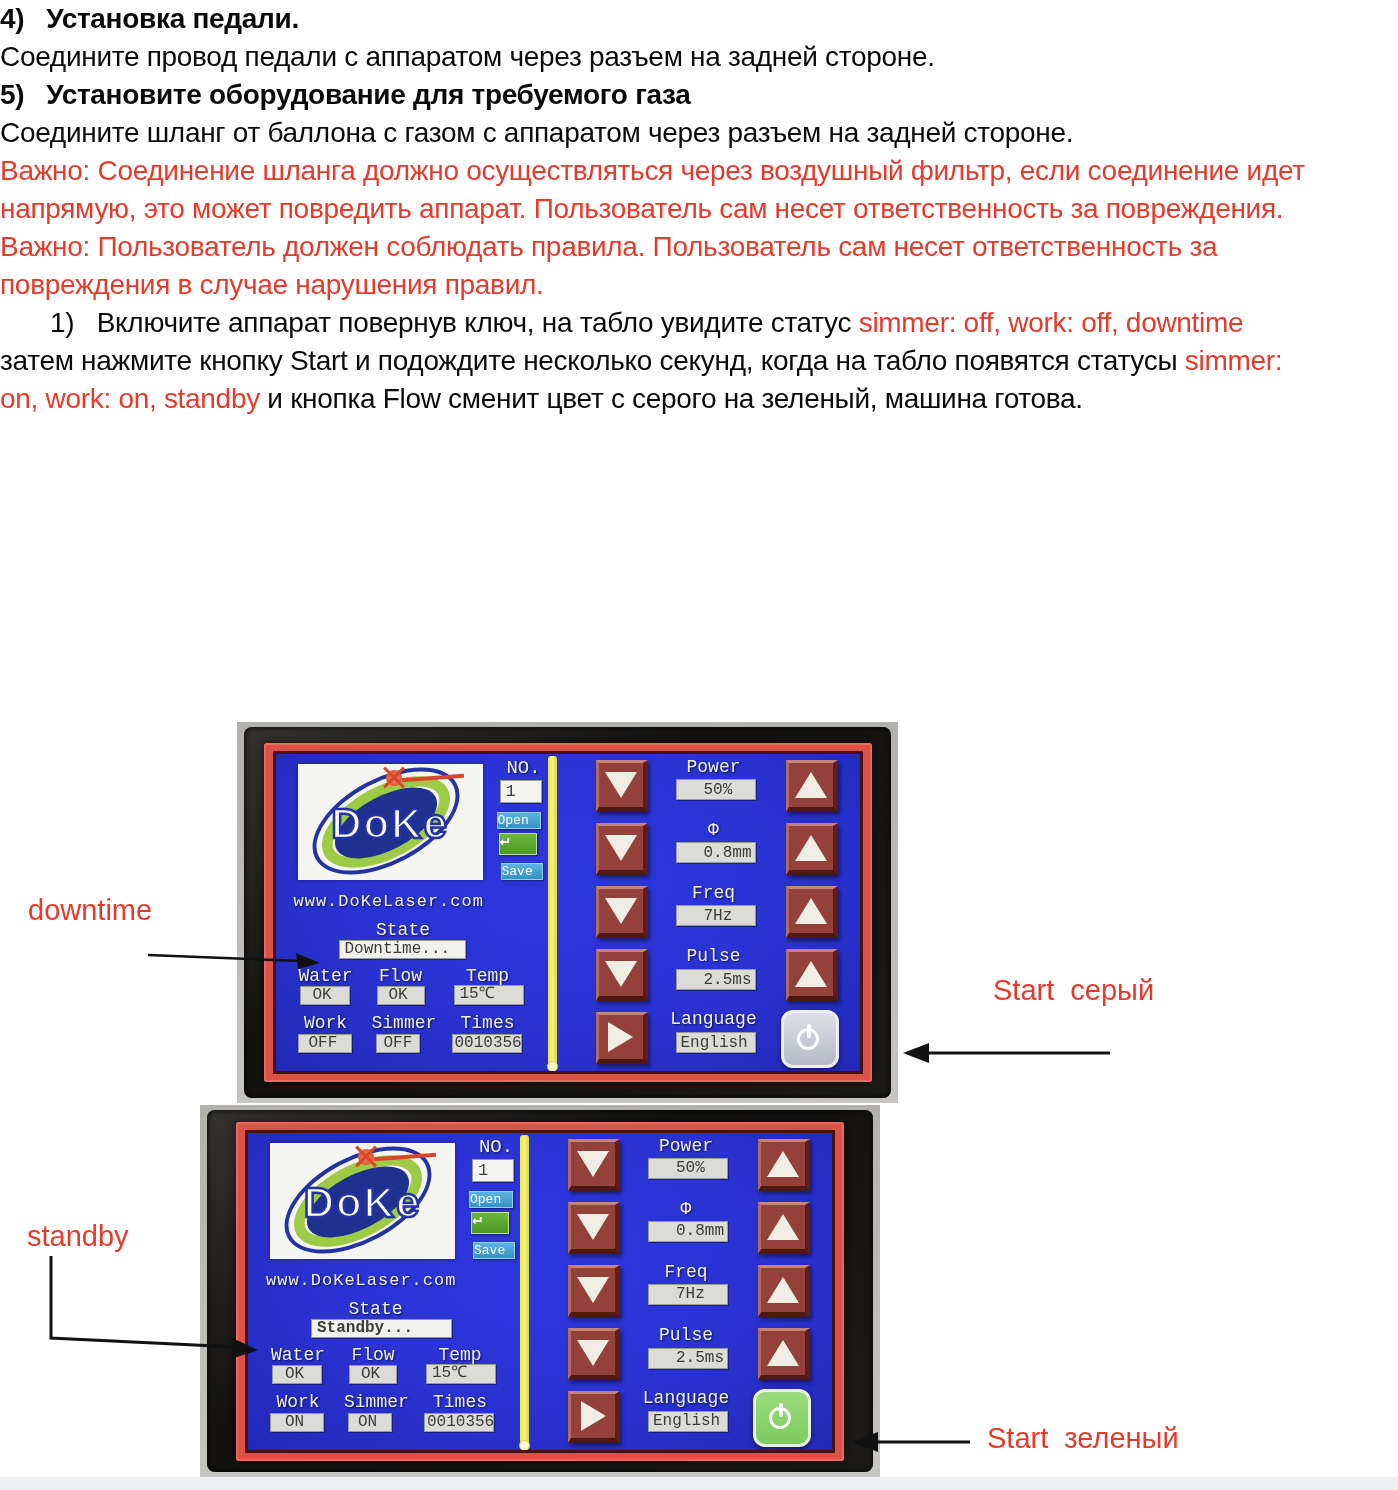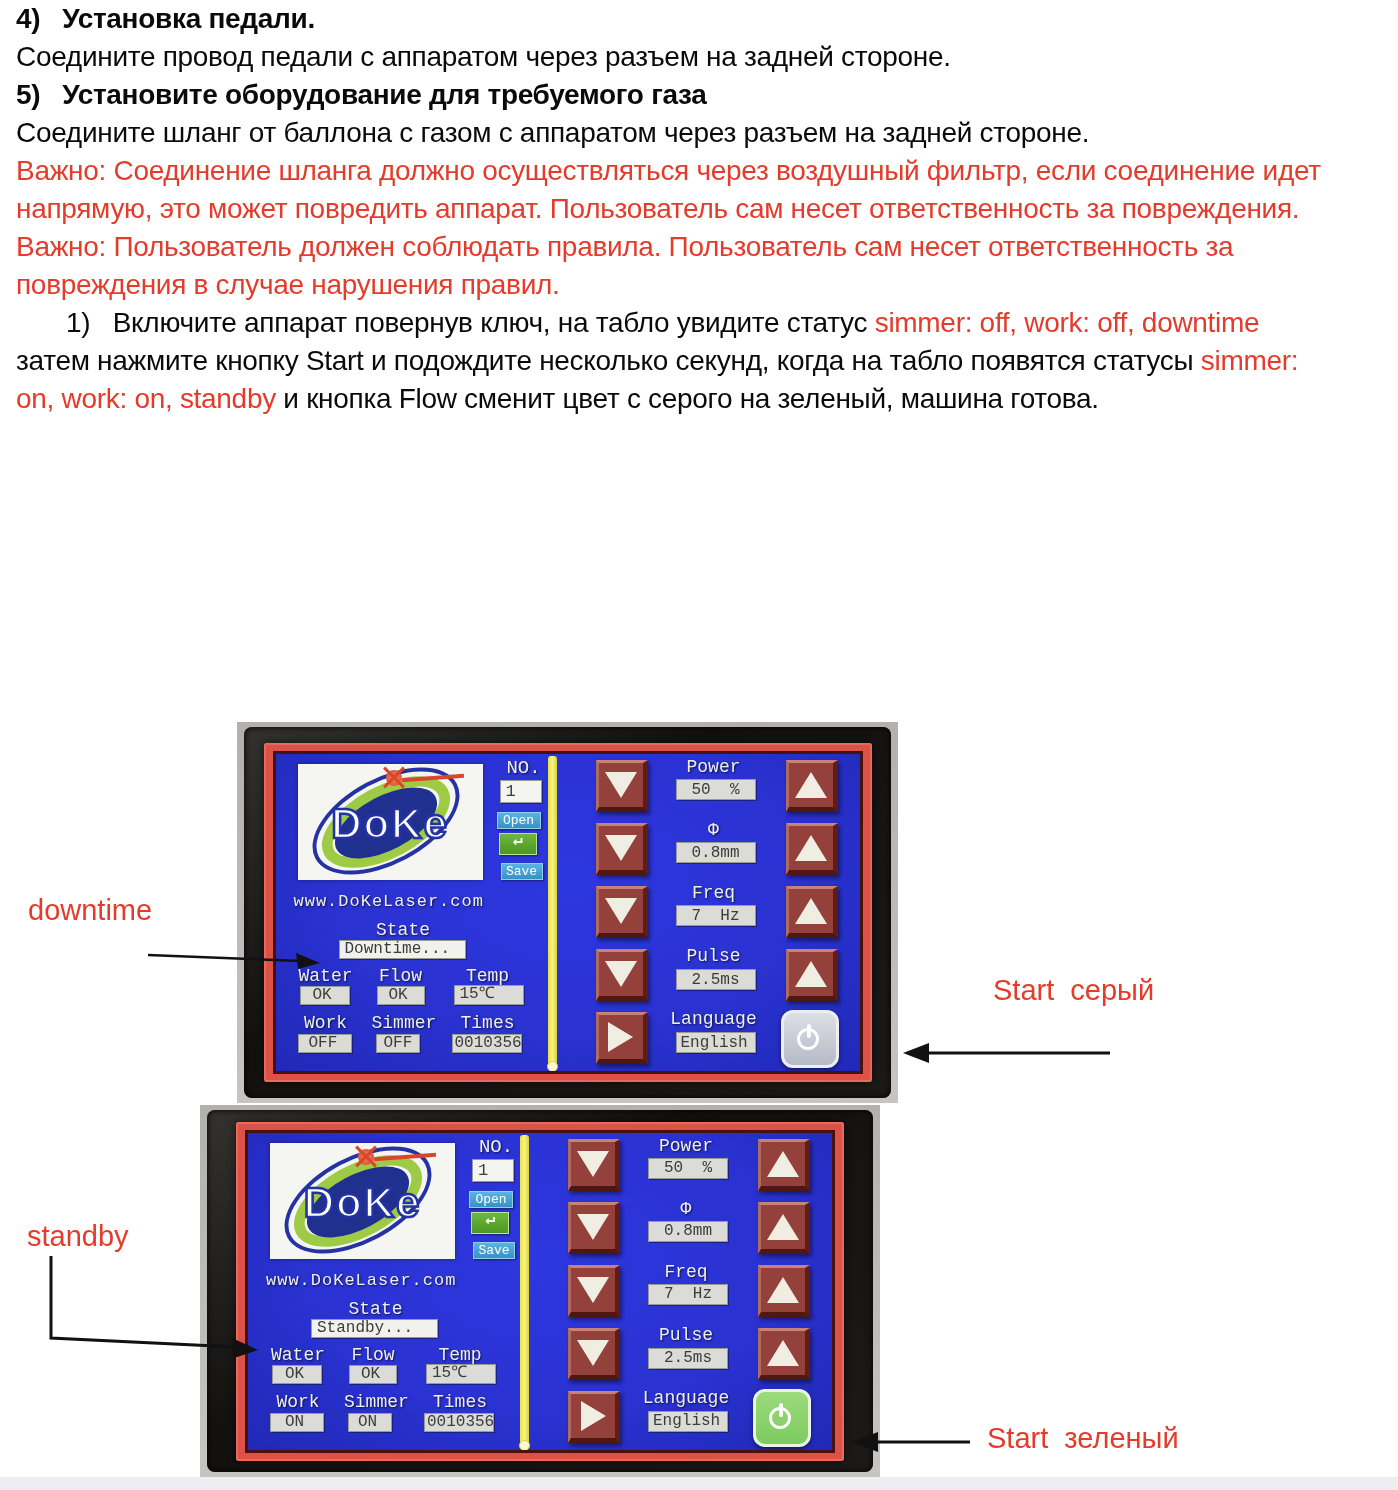--- a/index.html
+++ b/index.html
@@ -1,21 +1,21 @@
 <!DOCTYPE html>
 <html><head>
 <meta charset="utf-8">
 <style>
   * { margin:0; padding:0; box-sizing:border-box; }
   html,body { background:#ffffff; }
   body { width:1398px; height:1490px; position:relative; font-family:"Liberation Sans", sans-serif; color:#0a0a0a; }
   .page { position:absolute; inset:0; overflow:hidden; }
 
   
-  .doc { position:absolute; left:16px; top:0; width:1376px; font-size:28px; line-height:38px; letter-spacing:-0.3px; }
+  .doc { position:absolute; left:0; top:0; width:1376px; font-size:28px; line-height:38px; letter-spacing:-0.3px; }
   .doc p { margin:0; }
   .h { font-weight:bold; margin-left:92px; }
   .h .ht { margin-left:22px; }
   .h4 { margin-top:30px; }
   .h5 { margin-top:12px; }
   .red { color:#e43b2b; }
   .pre { white-space:pre-line; }
   .p3 { margin-top:18px; }
   .sec-title { font-weight:bold; text-align:center; margin-top:38px; margin-left:100px; }
   .step { margin-top:37px; text-indent:50px; }
@@ -29,36 +29,36 @@
   .bezel { width:100%; height:100%; background:linear-gradient(145deg,#33322f,#121110 40%,#1b1a18); border-radius:8px;
            display:flex; align-items:center; justify-content:center; box-shadow:inset 0 0 6px #000; }
   .frame { background:#dc5247; padding:8px 9px; border-radius:3px; box-shadow:inset 0 0 0 2px #e96a5b, 0 0 8px rgba(0,0,0,.55); }
   .screen { width:590px; height:323px; background:radial-gradient(ellipse at 50% 40%, #2d37df 0%, #2a32d2 55%, #2029b6 100%);
             border:3px solid #47120c; position:relative; overflow:hidden;
             font-family:"Liberation Mono", monospace; }
   .lbl { position:absolute; color:#eef0ec; font-size:18px; text-align:center; text-shadow:1px 1px 2px rgba(0,0,0,.65); white-space:nowrap; }
   .box { position:absolute; background:#dbdcd8; border:1px solid #9a9a94; box-shadow:1px 1px 0 rgba(0,0,0,.35);
          color:#3c3c38; font-size:16px; line-height:17px; padding-left:5px; white-space:nowrap; overflow:hidden; }
   .pfield { position:absolute; background:#dbdcd8; border:1px solid #9a9a94; box-shadow:1px 1px 0 rgba(0,0,0,.35);
-            color:#3c3c38; font-size:16px; display:flex; justify-content:space-between; align-items:center; padding:0 15px; }
+            color:#3c3c38; font-size:16px; display:flex; justify-content:space-between; align-items:center; padding:0 27px; }
 
   
   .logo { position:absolute; left:22px; top:10px; width:185px; height:116px; background:#f5f5f1; overflow:hidden; box-shadow:0 0 4px rgba(0,0,0,.4); }
   .lg-outer { position:absolute; left:8px; top:14px; width:160px; height:86px; border:4px solid #2433a4; border-radius:50%; transform:rotate(-28deg); }
   .lg-green { position:absolute; left:18px; top:22px; width:140px; height:72px; border:11px solid #9ecb45; border-radius:50%; transform:rotate(-28deg); }
   .lg-fill  { position:absolute; left:32px; top:32px; width:112px; height:54px; background:#20308f; border-radius:50%; transform:rotate(-28deg); }
   .lg-star  { position:absolute; left:88px; top:6px; width:16px; height:16px; background:radial-gradient(#f08256,#d8472c); border-radius:50%; }
   .lg-ray   { position:absolute; background:#d8472c; }
   .lg-beam  { position:absolute; left:104px; top:12px; width:62px; height:4px; background:#d8472c; transform:rotate(-4deg); }
   .logo-text { position:absolute; left:0; right:0; top:36px; text-align:center; font-family:"Liberation Sans",sans-serif;
                font-weight:bold; font-size:42px; color:#ffffff; letter-spacing:2px;
                -webkit-text-stroke:2.5px #2433a4; text-shadow:0 0 2px #2433a4; }
 
   
-  .sbtn { position:absolute; color:#fff; font-size:13px; line-height:15px; text-align:center;
+  .sbtn { position:absolute; color:#fff; font-size:13px; line-height:15px; text-align:left;
           border:1px solid #8fd0ee; box-shadow:1px 1px 2px rgba(0,0,0,.5); cursor:default; }
   .blue-btn { background:linear-gradient(#5cb4de,#3691c4); }
   .green-btn { background:linear-gradient(#6cb83c,#4d9623); border-color:#bfe39a; font-size:16px; font-weight:bold; }
 
   
   .divider { position:absolute; left:272px; top:2px; width:9px; height:311px; background:linear-gradient(90deg,#e8e14e,#f8f37a,#d9d240); border-radius:3px; }
   .divider-dot { position:absolute; left:271px; top:307px; width:11px; height:11px; border-radius:50%; background:#fdfad2; border:1px solid #d9d240; }
 
   
   .pbtn { position:absolute; width:52px; height:52px; background:#93413a;
@@ -227,21 +227,21 @@
 
           <div class="lbl" style="left:224px; top:3px; width:48px; font-size:19px;">NO.</div>
           <div class="box" style="left:224px; top:26px; width:42px; height:23px; background:#f4f4f0; font-size:17px; line-height:21px;">1</div>
           <div class="sbtn blue-btn" style="left:221px; top:58px; width:44px; height:17px;">Open</div>
           <div class="sbtn green-btn" style="left:223px; top:79px; width:38px; height:22px;"><span>↵</span></div>
           <div class="sbtn blue-btn" style="left:225px; top:109px; width:42px; height:17px;">Save</div>
 
           <div class="lbl" style="left:18px; top:138px; width:240px; font-size:17px; letter-spacing:1px; text-align:left;">www.DoKeLaser.com</div>
 
           <div class="lbl" style="left:60px; top:166px; width:135px;">State</div>
-          <div class="box" style="left:63px; top:186px; width:127px; height:19px; background:#f1f1ed;">Standby...</div>
+          <div class="box" style="left:63px; top:186px; width:141px; height:19px; background:#f1f1ed;font-weight:bold;">Standby...</div>
 
           <div class="lbl" style="left:22px; top:212px; width:56px;">Water</div>
           <div class="lbl" style="left:98px; top:212px; width:54px;">Flow</div>
           <div class="lbl" style="left:176px; top:212px; width:72px;">Temp</div>
           <div class="box" style="left:24px; top:232px; width:50px; height:19px; padding-left:12px;">OK</div>
           <div class="box" style="left:101px; top:232px; width:48px; height:19px; padding-left:11px;">OK</div>
           <div class="box" style="left:178px; top:231px; width:70px; height:20px;">15℃</div>
 
           <div class="lbl" style="left:22px; top:259px; width:56px;">Work</div>
           <div class="lbl" style="left:96px; top:259px; width:64px;">Simmer</div>

